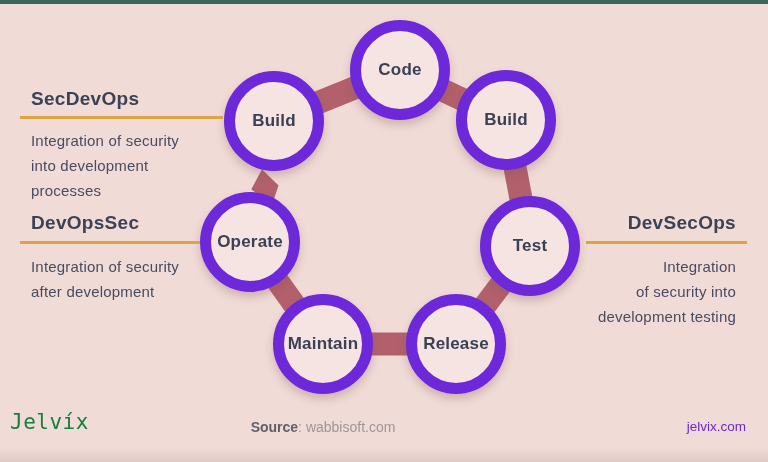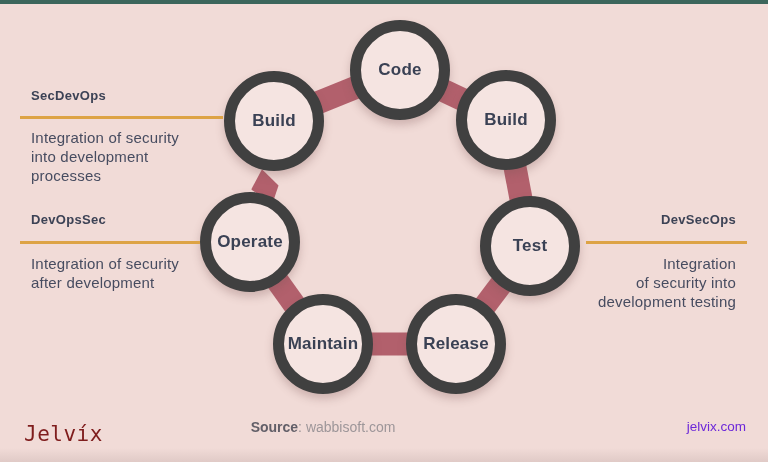--- a/index.html
+++ b/index.html
@@ -19,41 +19,41 @@
   .kite {
     position:absolute; left:251px; top:169px; width:29px; height:35px;
     background:#b2606c; z-index:1;
     clip-path:polygon(42% 0%, 95% 50%, 70% 100%, 0% 56%);
     transform:rotate(-4deg);
   }
 
   
   .node {
     position:absolute; width:100px; height:100px; border-radius:50%;
-    background:#f5e4e1; border:11px solid #404040; z-index:2;
+    background:#f5e4e1; border:11px solid #6d28d9; z-index:2;
     display:flex; align-items:center; justify-content:center;
     box-shadow:0 5px 9px rgba(125,85,85,0.30);
   }
   .node-label {
     font-size:17px; font-weight:bold; color:#3a4154; letter-spacing:0.2px;
   }
 
   
   .callout { position:absolute; z-index:3; }
-  .callout-title { font-size:13px; font-weight:bold; color:#3c4255; letter-spacing:0.3px; }
+  .callout-title { font-size:19px; font-weight:bold; color:#3c4255; letter-spacing:0.3px; }
   .accent-line { position:absolute; height:3px; background:#dda345; z-index:3; }
   .callout-body {
-    font-size:15px; color:#474c60; line-height:19px; white-space:pre-line; letter-spacing:0.2px;
+    font-size:15px; color:#474c60; line-height:25px; white-space:pre-line; letter-spacing:0.2px;
   }
   .align-right { text-align:right; }
 
   
   .logo {
-    position:absolute; left:24px; top:410px; z-index:3;
-    font-family:"DejaVu Sans Mono", monospace; font-size:21px; color:#7f1d1d; letter-spacing:0.5px;margin-top:12px;
+    position:absolute; left:10px; top:410px; z-index:3;
+    font-family:"DejaVu Sans Mono", monospace; font-size:21px; color:#15803d; letter-spacing:0.5px;
   }
   .source-line {
     position:absolute; left:0; top:419px; width:646px; text-align:center; z-index:3;
     font-size:14px;
   }
   .source-label { font-weight:bold; color:#625f68; }
   .source-site { color:#9d9699; }
   .site-link {
     position:absolute; right:22px; top:419px; z-index:3;
     font-size:13.5px; color:#6d28d9;

